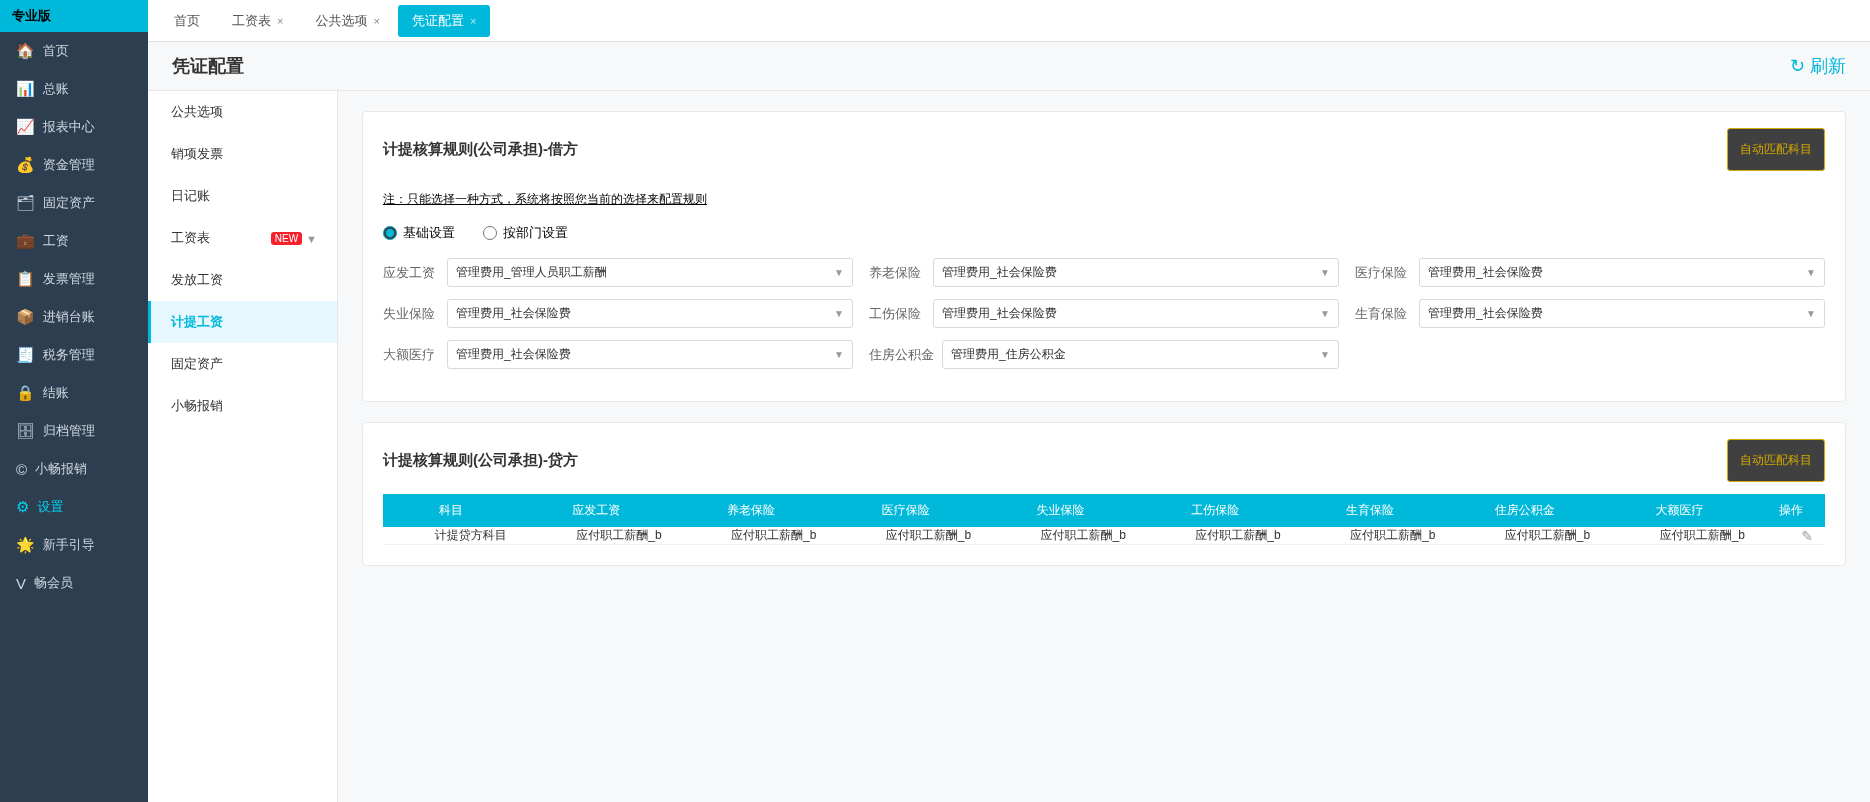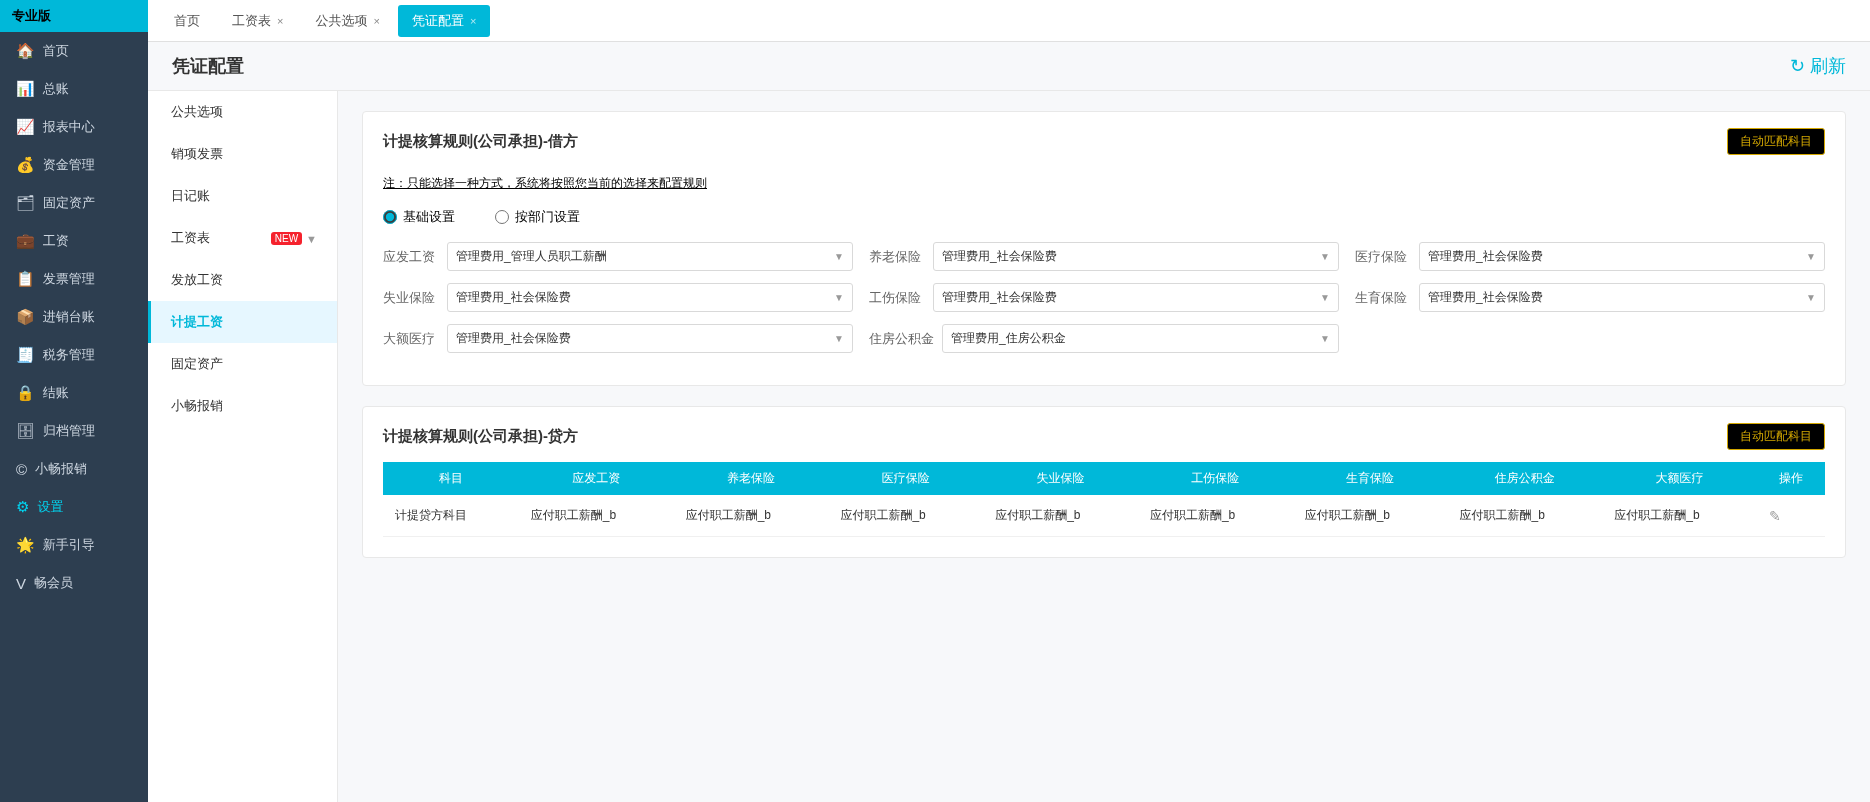--- a/index.html
+++ b/index.html
@@ -134,40 +134,40 @@
       padding: 16px 20px 0;
       display: flex;
       align-items: center;
       justify-content: space-between;
     }
     .section-title { font-size: 15px; font-weight: 600; color: #333; }
     .section-body { padding: 12px 20px 20px; }
     .auto-match-btn {
       border: 1px solid #d4a800;
       color: #d4a800;
-      background: #000000;
-      padding: 4px 12px;
+      background: #404040;
+      padding: 12px 12px;
       border-radius: 3px;
       cursor: pointer;
       font-size: 12px;
     }
 
     
     .warning-text {
       color: #000000;
       font-size: 12px;
       padding: 8px 0;
       text-decoration: underline;
     }
 
     
     .radio-group {
       display: flex;
       align-items: center;
-      gap: 40px;
+      gap: 28px;
       padding: 8px 0 16px;
     }
     .radio-label {
       display: flex;
       align-items: center;
       gap: 6px;
       cursor: pointer;
       font-size: 13px;
     }
     .radio-input { accent-color: #00b8d9; width: 14px; height: 14px; }
@@ -208,25 +208,25 @@
     .data-table th {
       background: #00b8d9;
       color: white;
       padding: 8px 12px;
       font-size: 12px;
       font-weight: normal;
       text-align: center;
       border: none;
     }
     .data-table td {
-      padding: 12px 12px;
+      padding: 0 12px;
       font-size: 12px;
       color: #333;
       border-bottom: 1px solid #f0f0f0;
-      text-align: left;
+      text-align: right;
     }
     .edit-icon { color: #999; cursor: pointer; font-size: 14px; }
   </style>
 </head>
 <body>
 
 <div class="sidebar">
   <div class="sidebar-header">专业版</div>
 
   <div class="sidebar-item">

